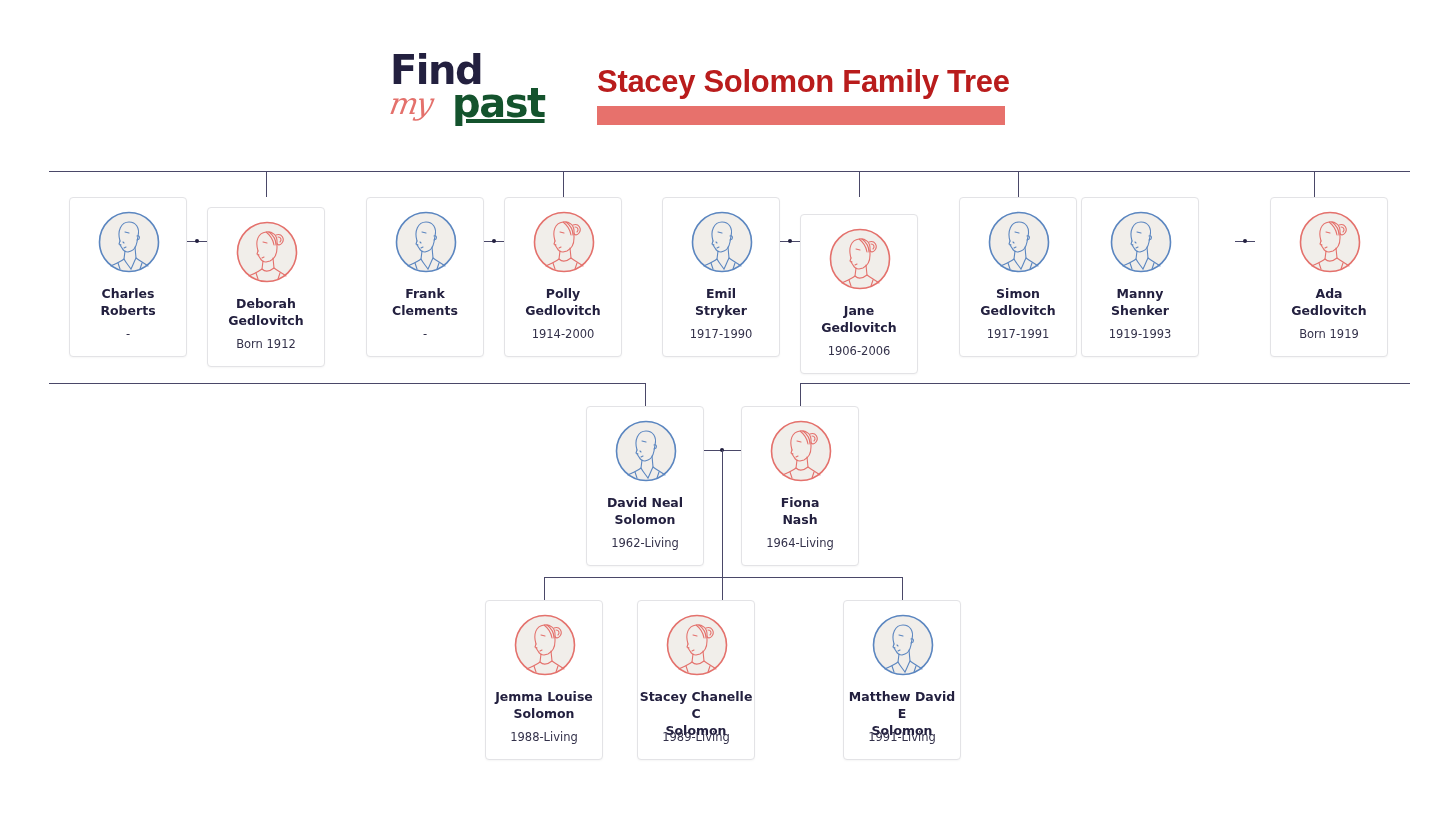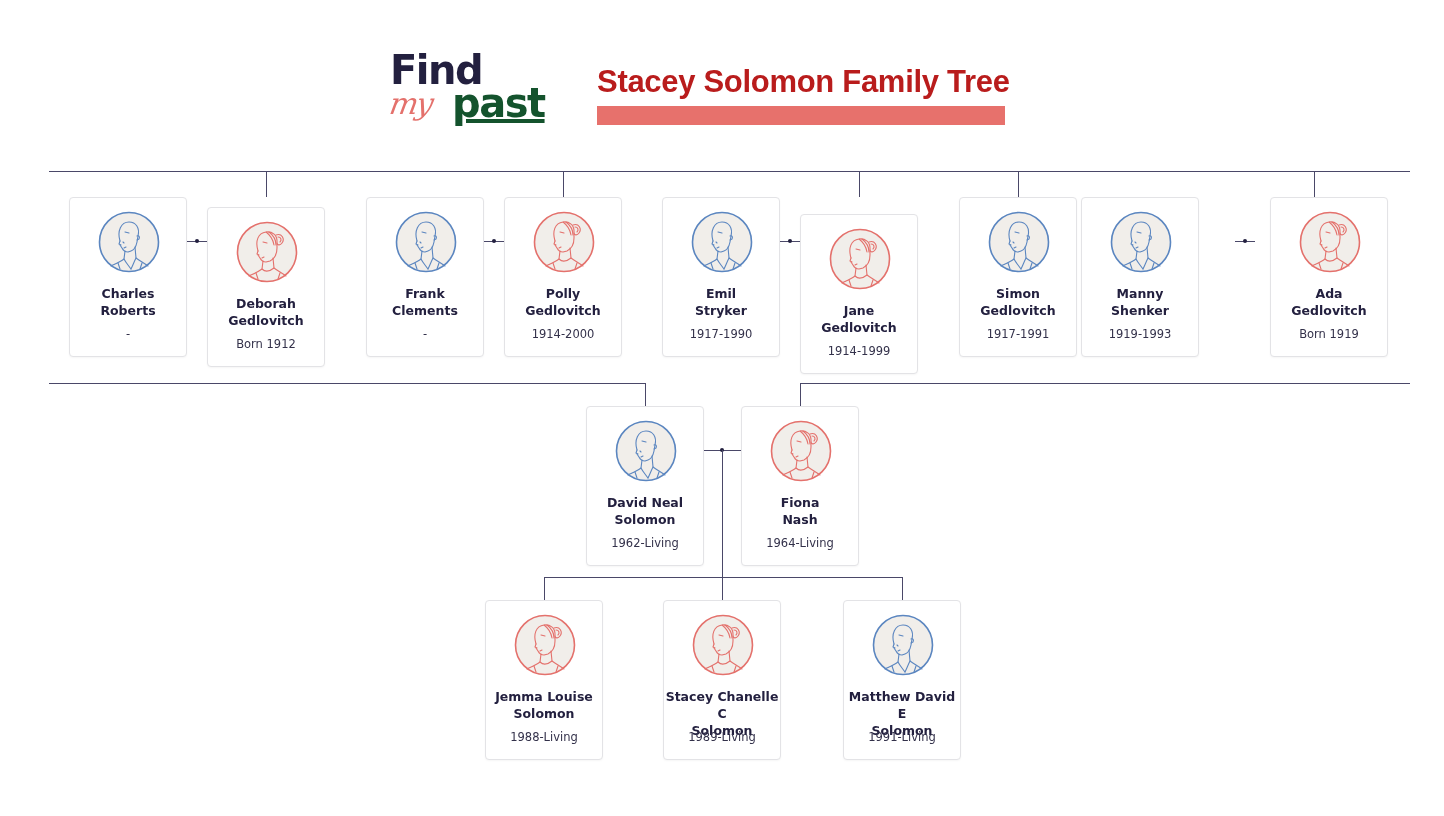--- a/index.html
+++ b/index.html
@@ -137,21 +137,21 @@
       <use href="#male-avatar"></use>
     </svg>
   <div class="name"><span>Emil</span><br><span>Stryker</span></div>
   <div class="dates">1917-1990</div>
 </div>
 <div class="card" style="left:800px; top:214px;">
   <svg class="avatar">
       <use href="#female-avatar"></use>
     </svg>
   <div class="name"><span>Jane</span><br><span>Gedlovitch</span></div>
-  <div class="dates">1914-1999</div>
+  <div class="dates">1906-2006</div>
 </div>
 <div class="card" style="left:959px; top:197px;">
   <svg class="avatar">
       <use href="#male-avatar"></use>
     </svg>
   <div class="name"><span>Simon</span><br><span>Gedlovitch</span></div>
   <div class="dates">1917-1991</div>
 </div>
 <div class="card" style="left:1081px; top:197px;">
   <svg class="avatar">
@@ -183,21 +183,21 @@
   <div class="dates">1964-Living</div>
 </div>
 
 <div class="card" style="left:485px; top:600px;text-decoration:underline;">
   <svg class="avatar">
       <use href="#female-avatar"></use>
     </svg>
   <div class="name"><span>Jemma Louise</span><br><span>Solomon</span></div>
   <div class="dates">1988-Living</div>
 </div>
-<div class="card" style="left:663px; top:600px;text-decoration:underline;">
+<div class="card" style="left:637px; top:600px;text-decoration:underline;">
   <svg class="avatar">
       <use href="#female-avatar"></use>
     </svg>
   <div class="name"><span>Stacey Chanelle C</span><br><span>Solomon</span></div>
   <div class="dates">1989-Living</div>
 </div>
 <div class="card" style="left:843px; top:600px;">
   <svg class="avatar">
       <use href="#male-avatar"></use>
     </svg>

